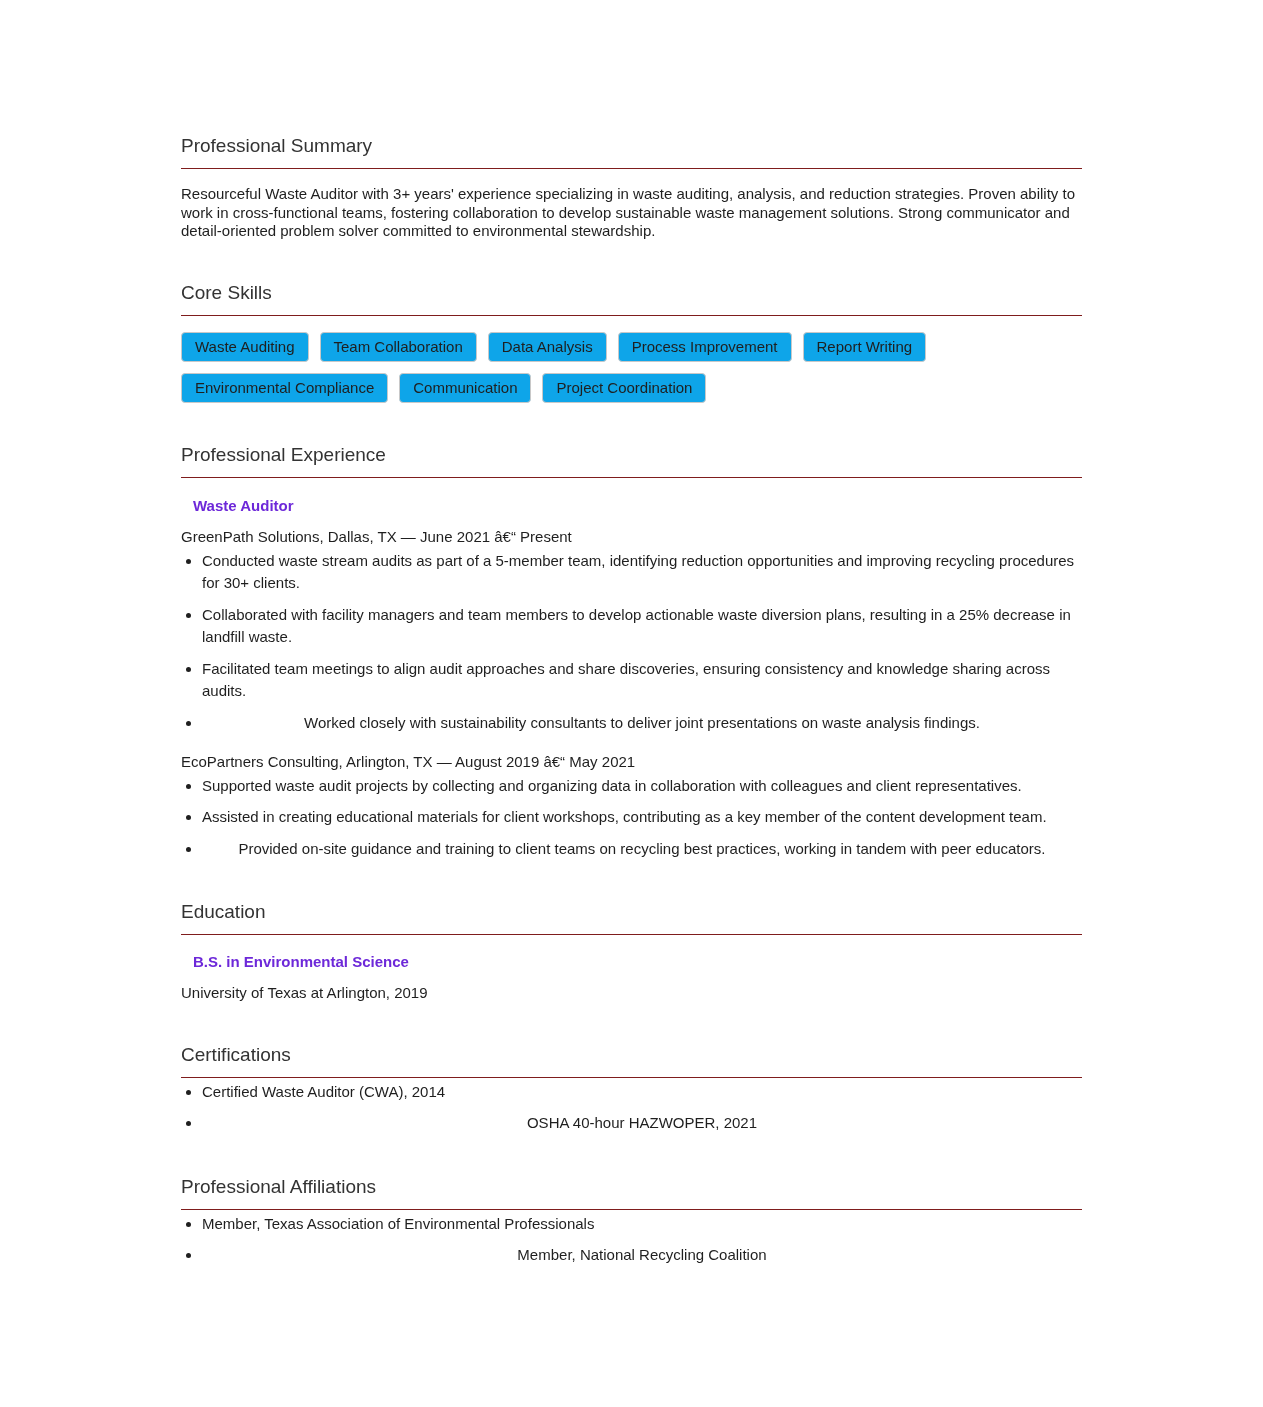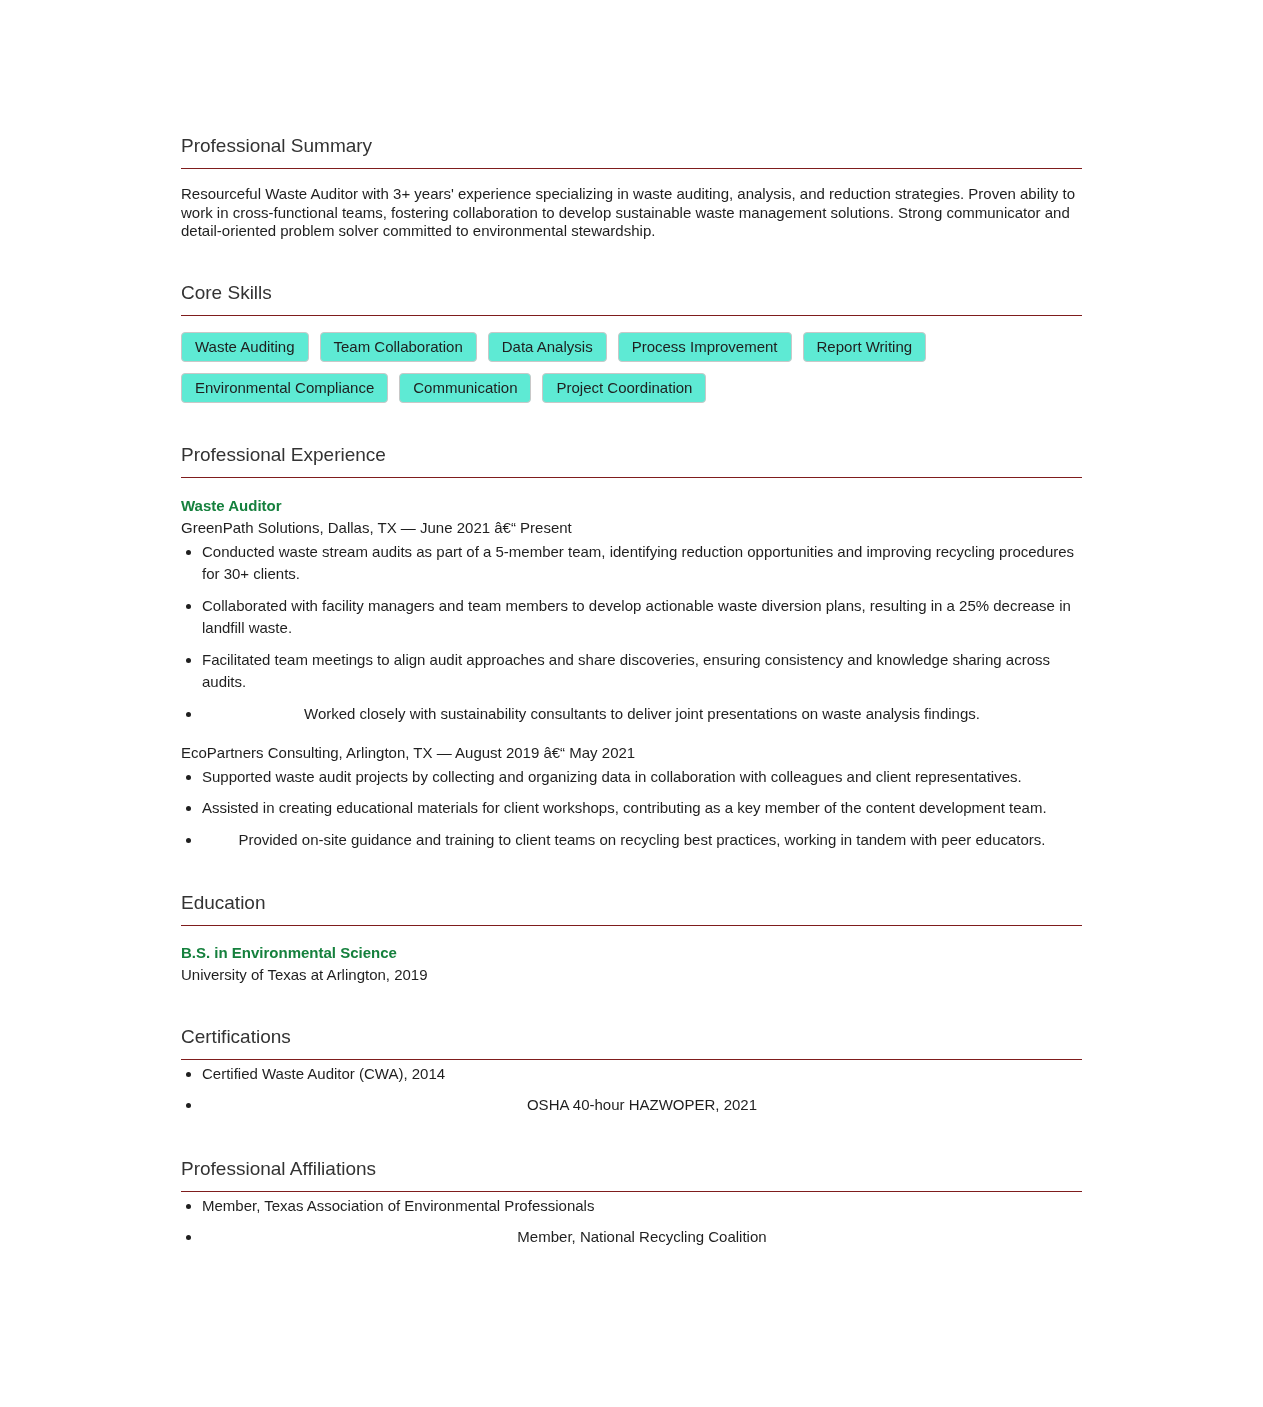--- a/index.html
+++ b/index.html
@@ -48,32 +48,32 @@
   .pills {
     margin-top: 16px;
     display: flex;
     flex-wrap: wrap;
     gap: 11px 11px;
   }
   .pill {
     display: inline-block;
     border: 1px solid #c8c8c8;
     border-radius: 4px;
-    background: #5eead4;
+    background: #0ea5e9;
     padding: 5px 13px;
     font-size: 15px;
     color: #1f1f1f;
     line-height: 1.2;
   }
   .job { margin-top: 18px; }
   .job-title, .degree {
     font-size: 15px;
     font-weight: 700;
-    color: #15803d;
-    margin: 0;
+    color: #6d28d9;
+    margin: 12px;
     line-height: 1.3;
   }
   .job-meta, .school-line {
     font-size: 15px;
     color: #1f1f1f;
     margin-top: 3px;
     line-height: 1.3;
   }
   ul.bullets {
     margin: 3px 0 0 0;

